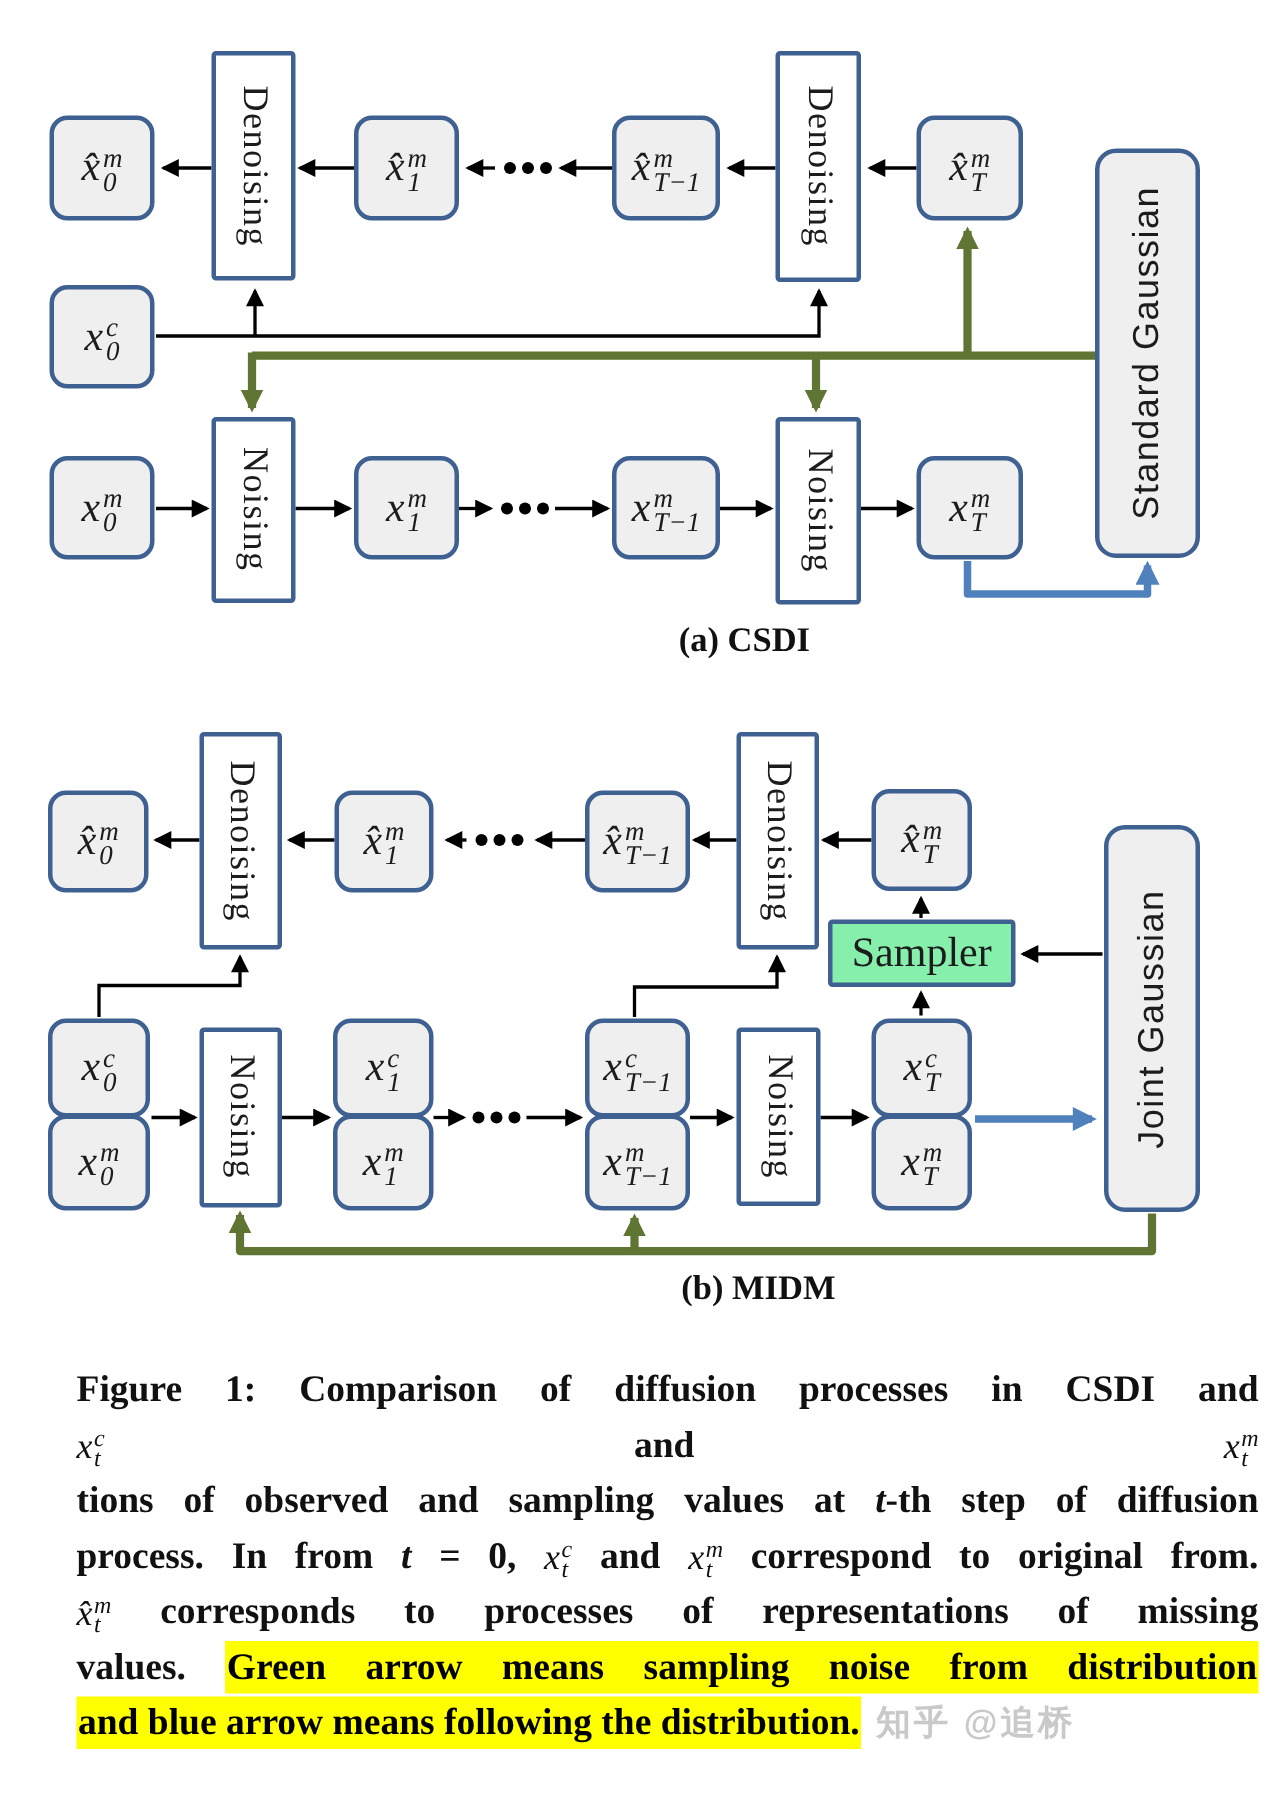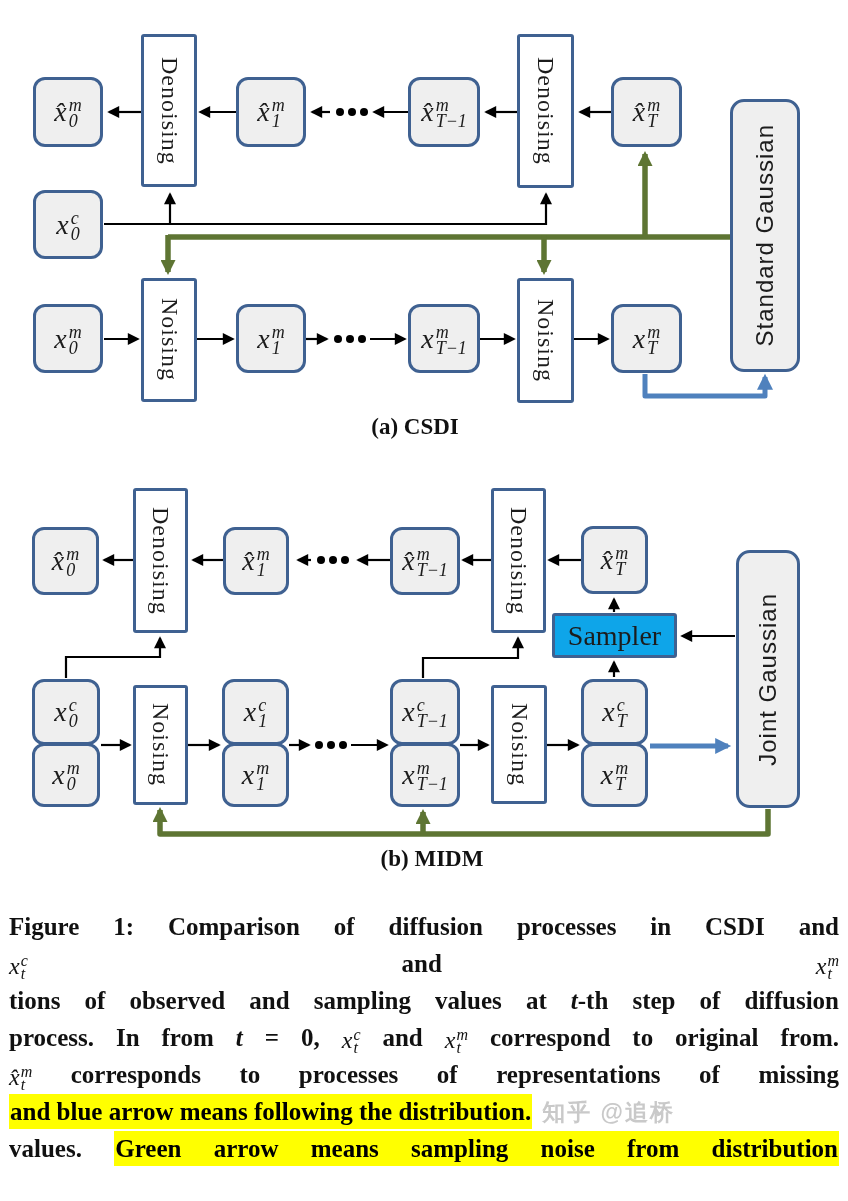--- a/index.html
+++ b/index.html
@@ -3,34 +3,34 @@
 <meta charset="utf-8">
 <style>
   html,body{margin:0;padding:0;background:#fff;}
   .page{position:relative;width:848px;height:1201px;background:#ffffff;overflow:hidden;
         font-family:"Liberation Serif",serif;}
   .wires{position:absolute;left:0;top:0;z-index:0;}
   .box{position:absolute;box-sizing:border-box;border:3px solid #3f6191;background:#efefef;
        border-radius:12px;display:flex;align-items:center;justify-content:center;z-index:1;}
   .proc{border-radius:3px;background:#ffffff;}
   .gauss{border-radius:14px;}
-  .sampler{border-radius:3px;background:#0ea5e9;text-align:right;}
+  .sampler{border-radius:3px;background:#86efac;text-align:right;}
   .vdn{writing-mode:vertical-rl;font:24px "Liberation Serif",serif;color:#1c1c1c;letter-spacing:1px;}
   .vup{writing-mode:vertical-rl;transform:rotate(180deg);font:24px "Liberation Sans",sans-serif;
        color:#1c1c1c;letter-spacing:1px;}
   .samplbl{font:28px "Liberation Serif",serif;color:#1c1c1c;}
   .nm{display:inline-flex;align-items:center;font-style:italic;color:#1c1c1c;
       font-family:"Liberation Serif",serif;font-size:28px;line-height:28px;}
   .nm .st{display:inline-flex;flex-direction:column;align-items:flex-start;margin-left:2px;
       font-size:18px;line-height:16px;transform:translateY(1px);}
   .figcap{position:absolute;z-index:2;font:bold 23px "Liberation Serif",serif;color:#111;
-      text-align:center;}
+      text-align:right;}
   .caption{position:absolute;left:9px;top:908px;width:830px;z-index:2;
       font-family:"Liberation Serif",serif;font-weight:bold;font-size:25px;color:#111;}
-  .cap-line{height:37px;line-height:37px;text-align:justify;text-align-last:justify;}
+  .cap-line{height:37px;line-height:37px;text-align:justify;text-align-last:justify;margin-left:42px;}
   .cap-line.nojust{text-align-last:left;}
   .cap-line mark{background:#ffff00;padding:4px 1px;}
   .m{display:inline-flex;align-items:center;height:30px;vertical-align:middle;
      font-weight:normal;font-style:italic;font-size:24px;line-height:24px;}
   .m .st{display:inline-flex;flex-direction:column;align-items:flex-start;margin-left:1px;
      font-size:16px;line-height:13px;transform:translateY(1px);}
   .wm{font-family:"Liberation Sans",sans-serif;font-weight:bold;font-size:23px;color:#c9c9c9;
       letter-spacing:2px;margin-left:10px;text-shadow:1px 1px 0 #ffffff,-1px -1px 0 #ffffff;}
 </style>
 </head>
@@ -376,17 +376,17 @@
             <span>t</span>
           </span>
         </span><span> correspond to original from.</span></div>
     <div class="cap-line"><span class="m">
           <span>x̂</span>
           <span class="st">
             <span>m</span>
             <span>t</span>
           </span>
         </span><span> corresponds to processes of representations of missing</span></div>
+    <div class="cap-line"><span>values. </span><mark><span>Green arrow means sampling noise from distribution</span></mark></div>
     <div class="cap-line nojust"><mark><span>and blue arrow means following the distribution.</span></mark><span class="wm">知乎 @追桥</span></div>
-    <div class="cap-line"><span>values. </span><mark><span>Green arrow means sampling noise from distribution</span></mark></div>
   </div>
 
 </div>
 
 </body></html>

